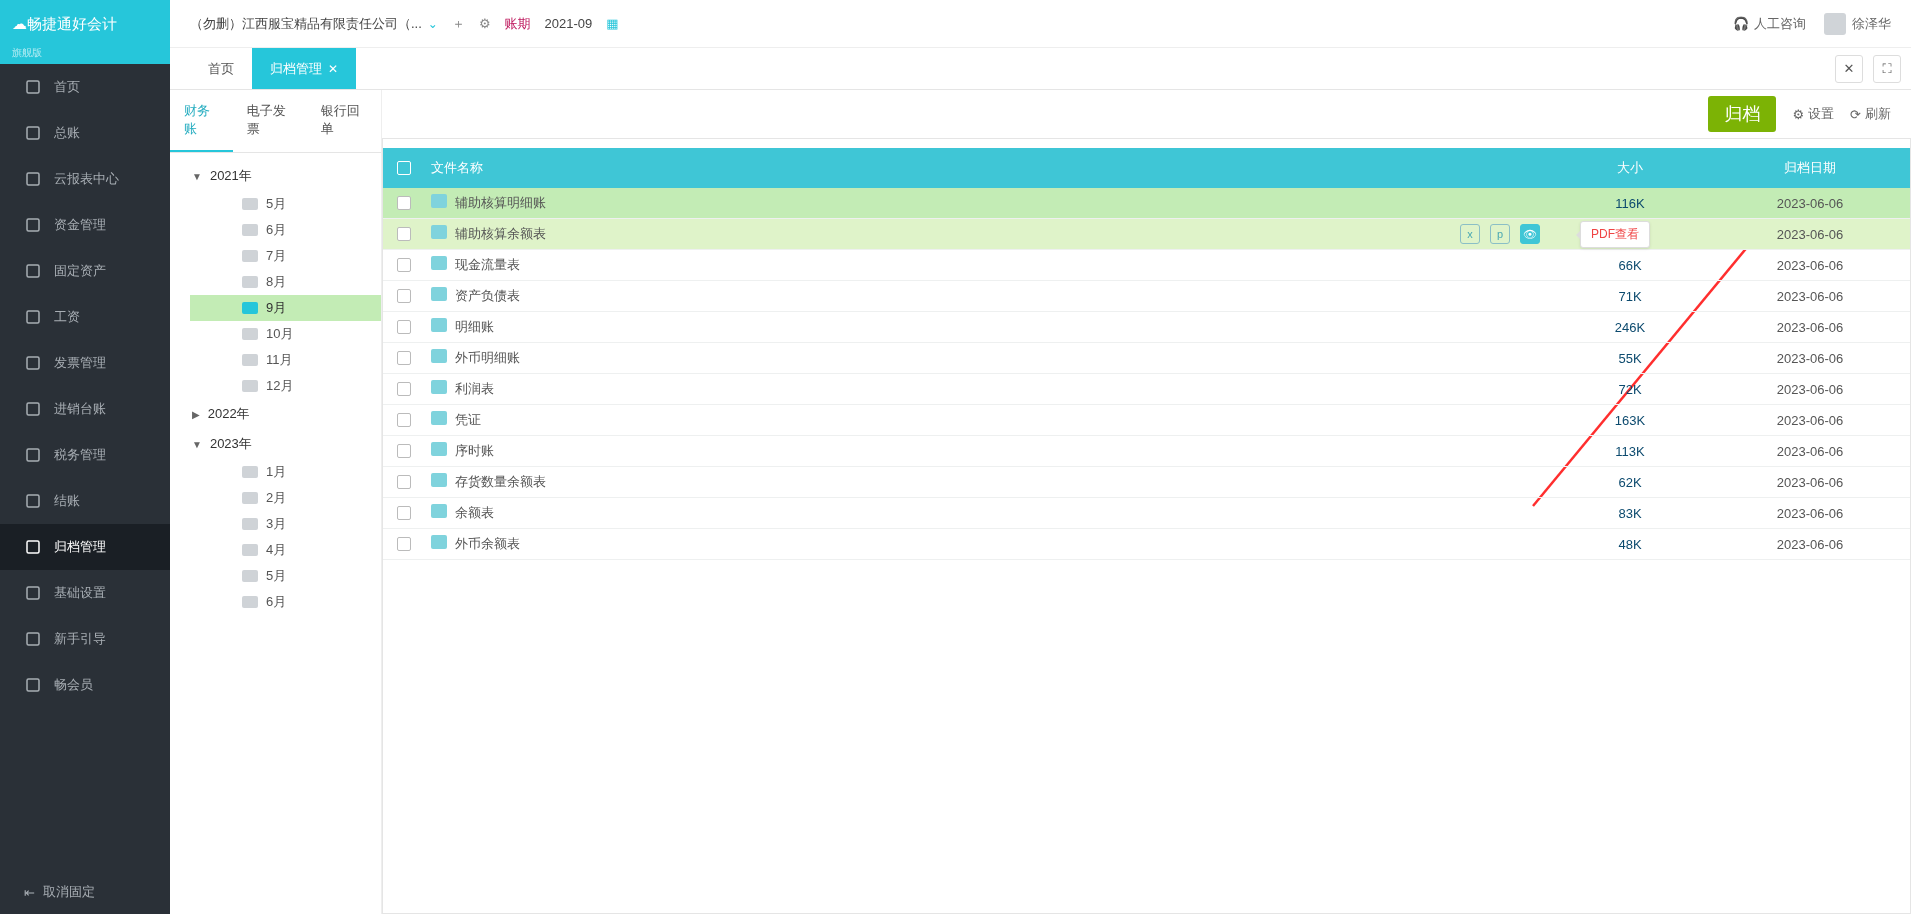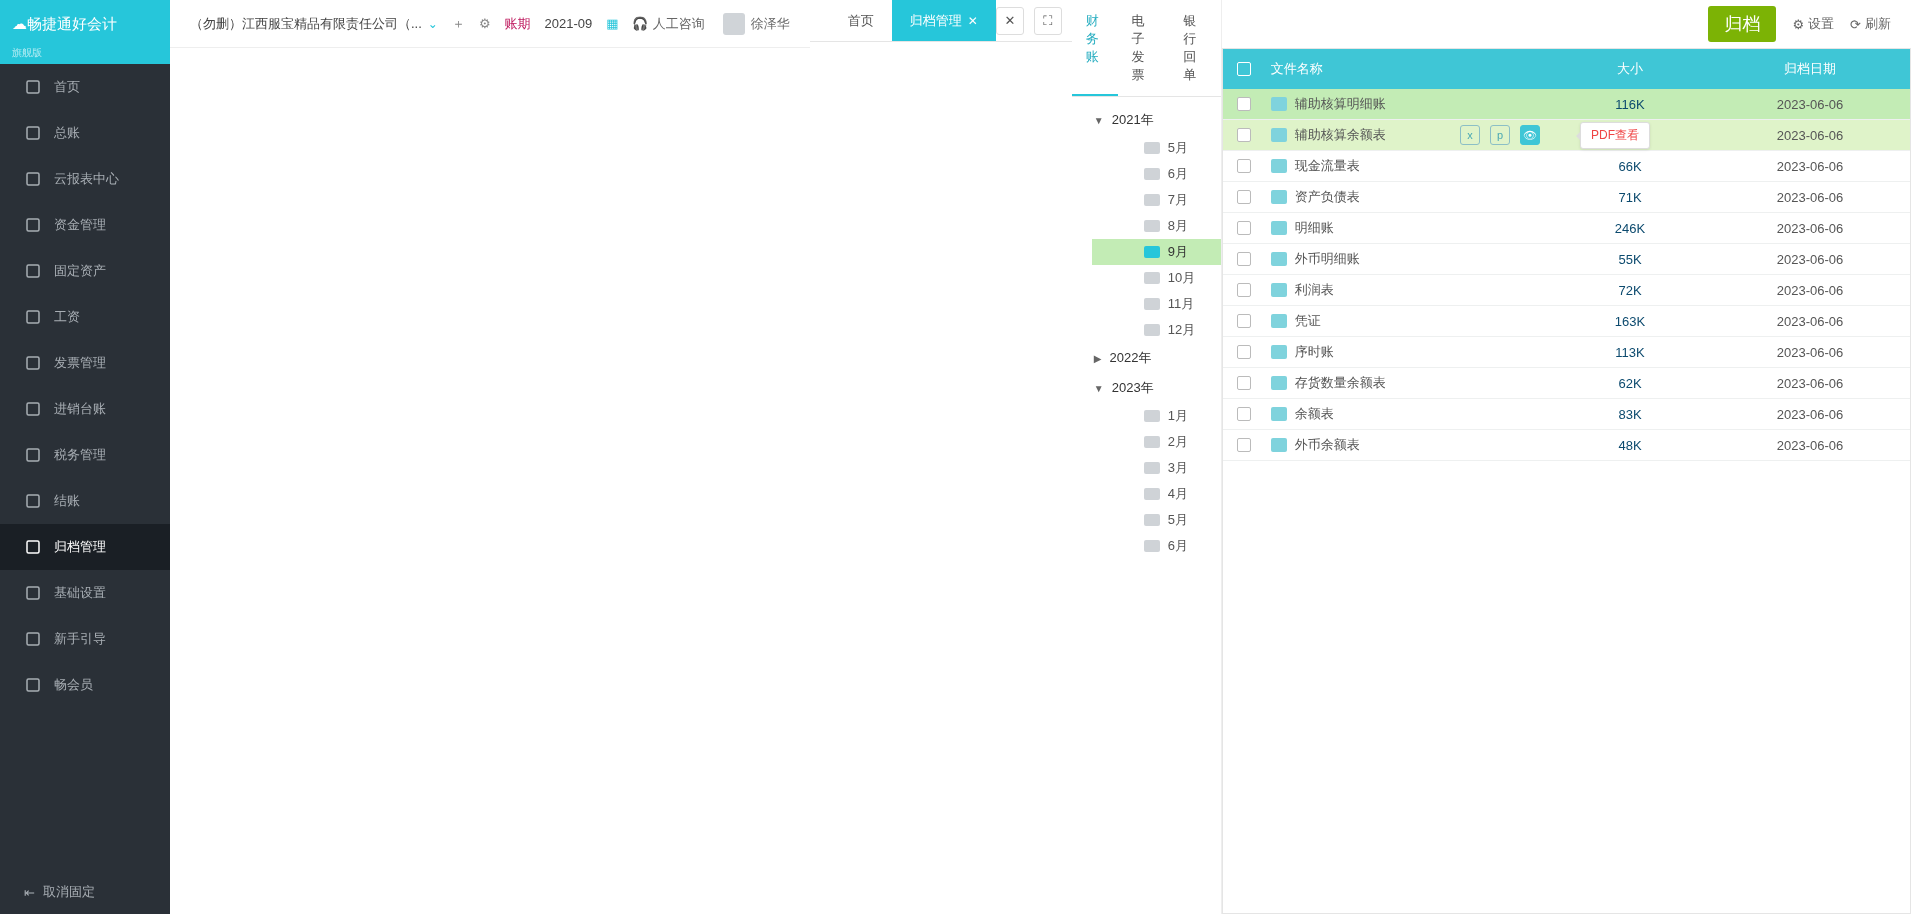--- a/index.html
+++ b/index.html
@@ -7,60 +7,60 @@
 .app { display: flex; width: 1911px; height: 914px; position: relative; }
 .sidebar { width: 170px; background: #2a3037; color: #a8aeb4; display: flex; flex-direction: column; }
 .logo { background: #26c6da; height: 48px; display: flex; align-items: center; padding-left: 12px; color: #fff; font-size: 15px; }
 .logo-sub { font-size: 10px; color: #b2ebf2; margin-left: 12px; margin-top: -2px; }
 .logo-wrap { background: #26c6da; padding-bottom: 4px; }
 .nav { flex: 1; }
 .nav-item { display: flex; align-items: center; height: 46px; padding-left: 24px; cursor: pointer; gap: 12px; }
 .nav-item.active { background: #1a1f25; color: #fff; }
 .nav-item .icon { width: 18px; height: 18px; display: inline-flex; align-items: center; justify-content: center; }
 .sidebar-footer { height: 44px; display: flex; align-items: center; padding-left: 24px; gap: 8px; cursor: pointer; }
-.main { flex: 1; display: flex; flex-direction: row; background: #fff; min-width: 0; }
+.main { flex: 1; display: flex; flex-direction: column; background: #fff; min-width: 0; }
 .topbar { height: 48px; display: flex; align-items: center; padding: 0 20px; border-bottom: 1px solid #eee; gap: 14px; }
 .company { color: #444; font-size: 13px; display: flex; align-items: center; gap: 6px; cursor: pointer; }
 .topbar-right { margin-left: auto; display: flex; align-items: center; gap: 18px; color: #666; }
 .user { display: flex; align-items: center; gap: 6px; }
 .avatar { width: 22px; height: 22px; background: #d0d4d8; border-radius: 3px; display: inline-block; }
 .tabs { height: 42px; display: flex; align-items: stretch; background: #fff; border-bottom: 1px solid #e5e5e5; padding-left: 20px; position: relative; }
 .tab { display: flex; align-items: center; padding: 0 18px; color: #555; cursor: pointer; gap: 6px; }
 .tab.active { background: #26c6da; color: #fff; }
 .tab-close { font-size: 12px; }
 .tabs-right { margin-left: auto; display: flex; align-items: center; gap: 10px; padding-right: 10px; }
 .sq-btn { width: 28px; height: 28px; border: 1px solid #ddd; border-radius: 3px; display: flex; align-items: center; justify-content: center; cursor: pointer; color: #555; }
 .content { flex: 1; display: flex; min-height: 0; }
-.panel-left { width: 150px; border-right: 1px solid #eee; display: flex; flex-direction: column; }
+.panel-left { width: 212px; border-right: 1px solid #eee; display: flex; flex-direction: column; }
 .subtabs { display: flex; border-bottom: 1px solid #e5e5e5; }
 .subtab { padding: 12px 14px; cursor: pointer; color: #555; font-size: 13px; }
 .subtab.active { color: #26adc0; border-bottom: 2px solid #26c6da; }
 .tree { padding: 8px 0; overflow-y: auto; }
 .tree-year { display: flex; align-items: center; gap: 8px; padding: 6px 10px 6px 22px; cursor: pointer; color: #333; }
 .tree-month { display: flex; align-items: center; gap: 8px; padding: 4px 10px 4px 52px; cursor: pointer; color: #555; height: 26px; margin-left: 20px; }
 .tree-month.selected { background: #c3ecb5; color: #333; }
 .tri { font-size: 10px; color: #666; }
 .folder-ic { width: 16px; height: 12px; background: #cfd3d7; border-radius: 2px; display: inline-block; }
 .folder-ic.sel { background: #26c6da; }
 .panel-right { flex: 1; display: flex; flex-direction: column; min-width: 0; }
 .toolbar { height: 48px; display: flex; align-items: center; justify-content: flex-end; gap: 16px; padding: 0 20px; }
 .btn-primary { background: #7cb305; color: #fff; border: none; border-radius: 3px; padding: 6px 16px; cursor: pointer; font-size: 18px; }
 .tool-link { color: #666; display: flex; align-items: center; gap: 4px; cursor: pointer; }
 .table { flex: 1; display: flex; flex-direction: column; border: 1px solid #e5e5e5; margin: 0 0 0 0; }
-.thead { background: #3fc6d6; color: #fff; display: flex; height: 40px; align-items: center; }
+.thead { background: #3fc6d6; color: #fff; display: flex; height: 40px; align-items: center; margin-top: 9px; }
 .th-check { width: 42px; display: flex; justify-content: center; }
 .th-name { flex: 1; padding-left: 6px; }
 .th-size { width: 160px; text-align: center; }
 .th-date { width: 200px; text-align: center; }
 .tbody { flex: 1; overflow-y: auto; position: relative; }
 .row { display: flex; height: 31px; align-items: center; border-bottom: 1px solid #eef0f0; position: relative; }
 .row.hl0 { background: #c3ecb5; }
 .row.hl1 { background: #dff3c9; }
 .cell-check { width: 42px; display: flex; justify-content: center; }
-.cell-name { flex: 1; display: flex; align-items: center; gap: 8px; padding-left: 6px; color: #555; }
+.cell-name { flex: 1; display: flex; align-items: flex-start; gap: 8px; padding-left: 6px; color: #555; }
 .cell-size { width: 160px; text-align: center; color: #0c4a6e; }
 .cell-date { width: 200px; text-align: center; color: #555; }
 .file-ic { width: 16px; height: 14px; background: #7fd3dd; border-radius: 2px; display: inline-block; }
 .cb { width: 14px; height: 14px; border: 1px solid #bbb; border-radius: 2px; display: inline-block; background: #fff; }
 .cb.header { border-color: #fff; background: transparent; }
 .row-actions { position: absolute; right: 370px; display: flex; gap: 10px; align-items: center; }
 .act-ic { width: 20px; height: 20px; border: 1px solid #8bbfc6; border-radius: 3px; display: flex; align-items: center; justify-content: center; color: #4aa8b3; font-size: 11px; cursor: pointer; }
 .act-ic.active { background: #3fc6d6; border-color: #3fc6d6; color: #fff; }
 .tooltip { position: absolute; right: 260px; top: 2px; background: #fff; border: 1px solid #ddd; border-radius: 3px; padding: 4px 10px; font-size: 12px; color: #ef4444; box-shadow: 0 1px 3px rgba(0,0,0,0.1); }
 .tooltip::before { content: ""; position: absolute; left: -5px; top: 8px; border-top: 5px solid transparent; border-bottom: 5px solid transparent; border-right: 5px solid #ddd; }

